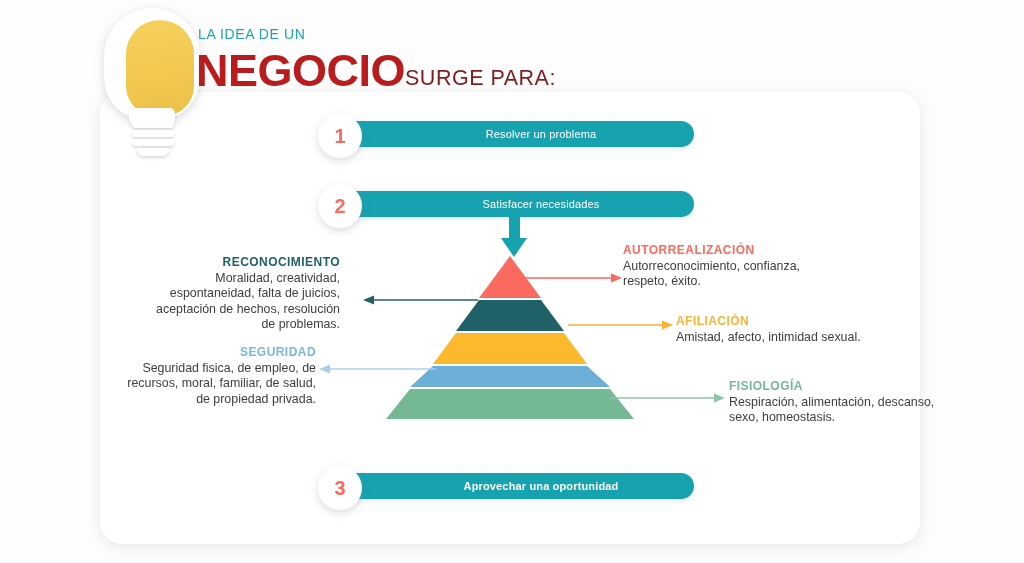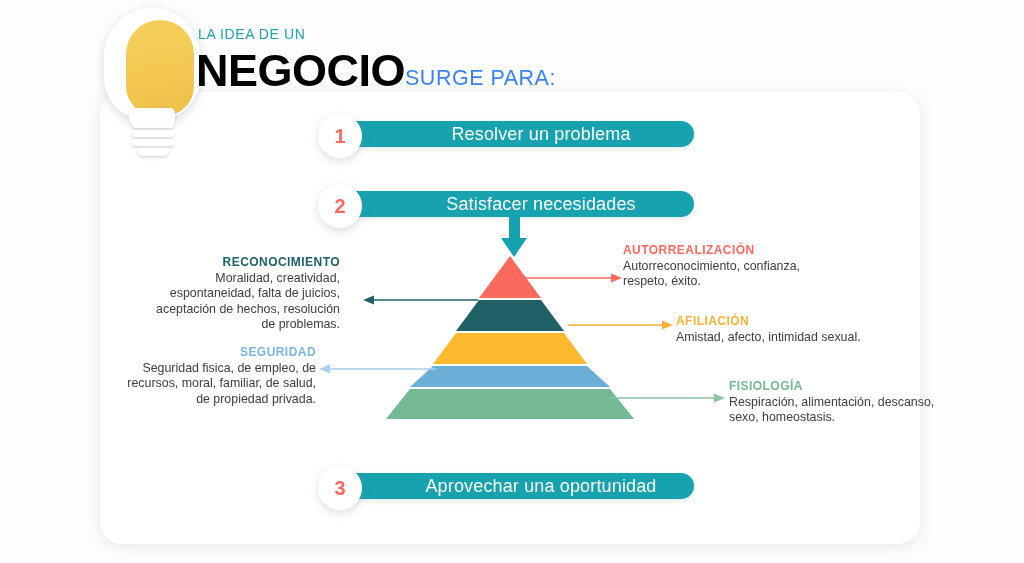--- a/index.html
+++ b/index.html
@@ -44,52 +44,52 @@
   .ring.r4{top:140px;left:41px;width:32px;height:8px;border-radius:0 0 6px 6px;}
 
   
   .head{position:absolute;left:196px;top:26px;width:560px;height:70px;}
   .head-line1{
     position:absolute;left:2px;top:0;
     font-size:14px;letter-spacing:.6px;color:#1fa3ae;font-weight:400;
   }
   .head-row{position:absolute;left:0;top:22px;display:flex;align-items:baseline;}
   .head-big{
-    font-size:45px;font-weight:700;color:#000000;letter-spacing:-.5px;line-height:1;
+    font-size:45px;font-weight:700;color:#b91c1c;letter-spacing:-.5px;line-height:1;
   }
   .head-tail{
-    font-size:21.5px;color:#3b82f6;letter-spacing:.5px;font-weight:400;
+    font-size:21.5px;color:#7f1d1d;letter-spacing:.5px;font-weight:400;
     position:relative;top:-1px;
   }
 
   
   .step{position:absolute;height:44px;}
   .step .bar{
     position:absolute;left:36px;top:7px;height:26px;
     background:#17a2b0;border-radius:0 13px 13px 0;
     box-shadow:0 2px 5px rgba(110,120,130,.18);
     display:flex;align-items:center;justify-content:center;
   }
   .step .bar span{
-    color:#ffffff;font-size:18px;letter-spacing:.15px;
+    color:#ffffff;font-size:11px;letter-spacing:.15px;
     padding-left:34px;
   }
   .step .circle{
     position:absolute;left:0;top:0;width:44px;height:44px;border-radius:50%;
     background:#ffffff;box-shadow:0 3px 8px rgba(120,125,135,.26);
     display:flex;align-items:center;justify-content:center;z-index:3;
   }
   .step .circle b{color:#fa6a5f;font-size:20px;font-weight:700;}
 
   #step1{left:318px;top:114px;}
   #step1 .bar{width:340px;}
   #step2{left:318px;top:184px;}
   #step2 .bar{width:340px;}
   #step3{left:318px;top:466px;}
-  #step3 .bar{width:340px;}
+  #step3 .bar{width:340px;font-weight:bold;}
 
   
   .downarrow{position:absolute;left:501px;top:210px;width:26px;height:48px;}
   .downarrow .stem{position:absolute;left:8px;top:0;width:11px;height:30px;background:#17a2b0;}
   .downarrow .tip{
     position:absolute;left:0;top:28px;width:0;height:0;
     border-left:13px solid transparent;border-right:13px solid transparent;
     border-top:19px solid #17a2b0;
   }
 

